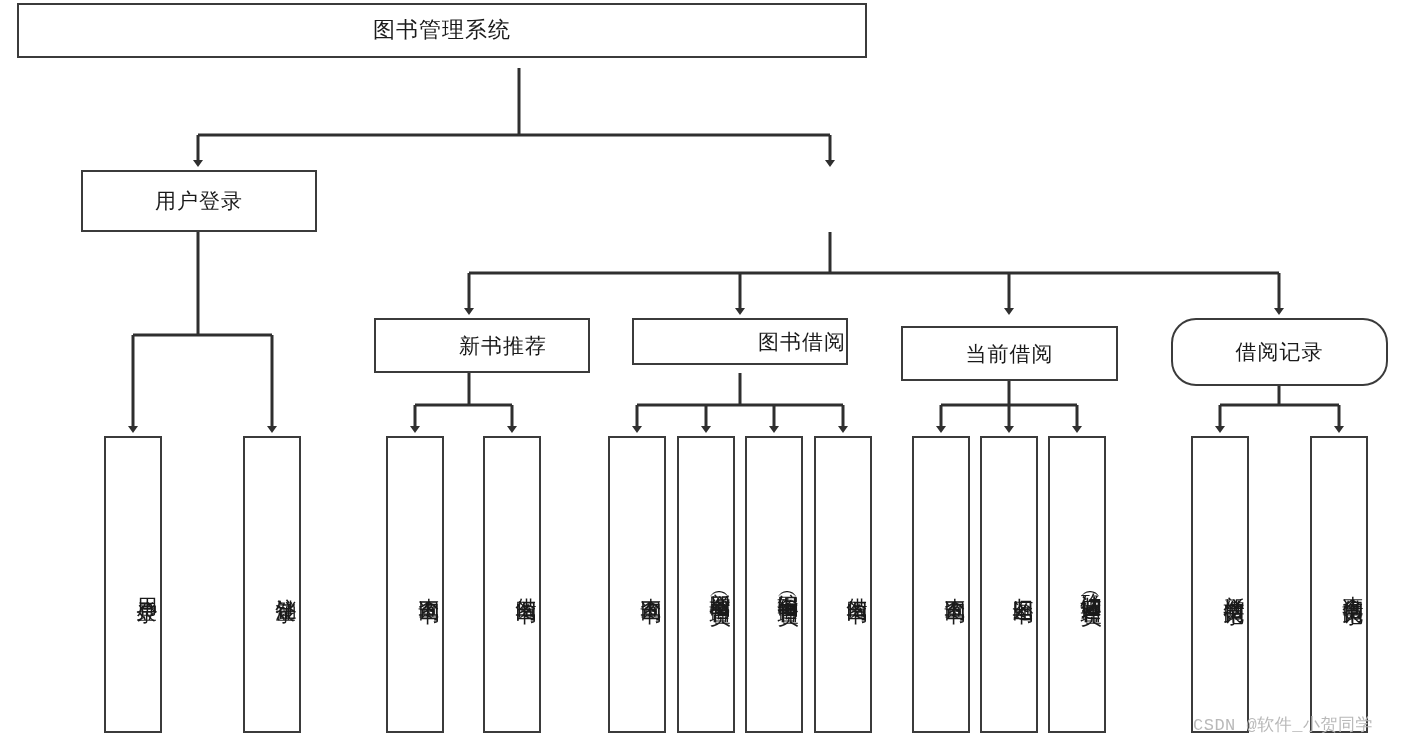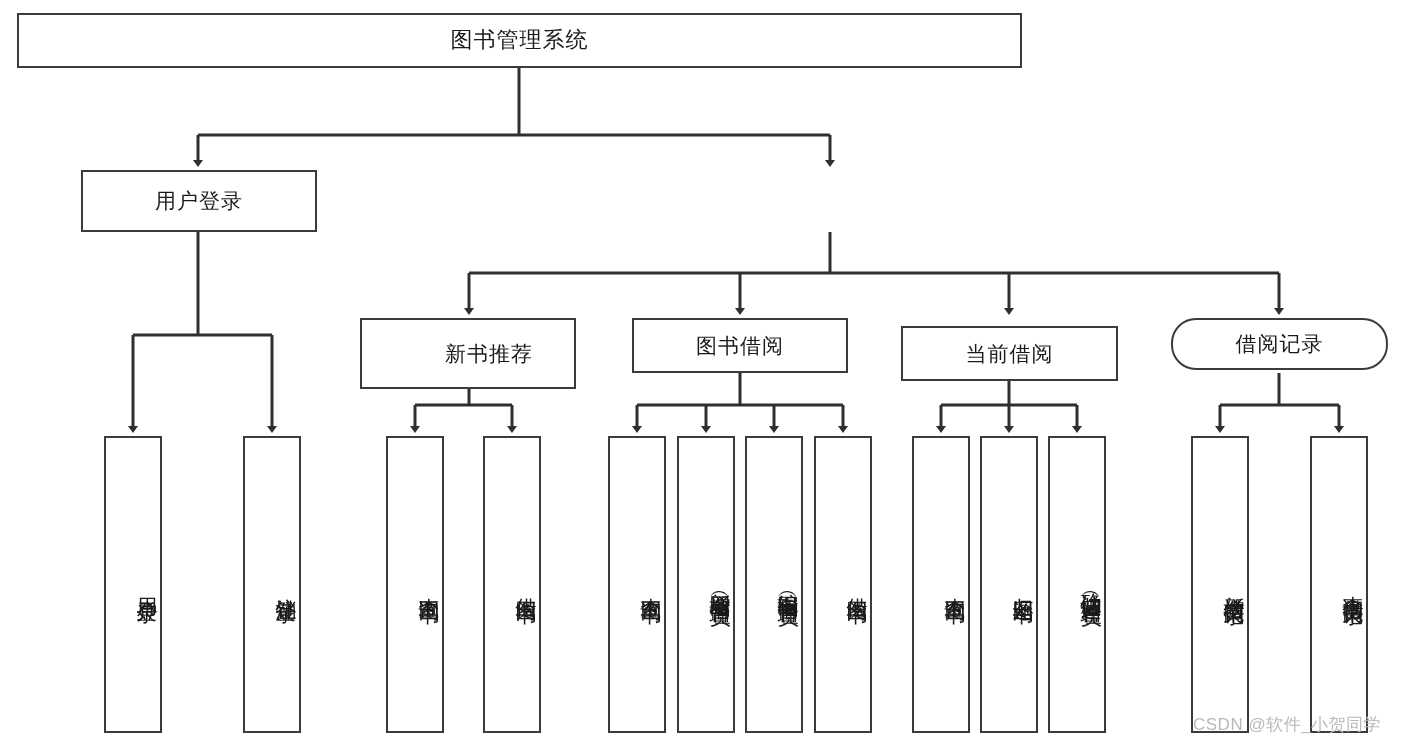--- a/index.html
+++ b/index.html
@@ -60,20 +60,21 @@
     text-orientation: upright;
     display: block;
   }
   .watermark {
     position: absolute;
     color: #b9b9b9;
     font-size: 17px;
     letter-spacing: 0.5px;
     white-space: nowrap;
     user-select: none;
+    font-family: Liberation Mono, monospace;
   }
 </style>
 </head>
 <body>
 
 <div id="canvas">
 
   <svg class="wires" viewBox="0 0 1405 747">
     <defs>
       <marker id="arrow" markerWidth="10" markerHeight="10" refX="3" refY="5" orient="auto" markerUnits="userSpaceOnUse">
@@ -123,42 +124,42 @@
       <path d="M1009,405 L1009,429" marker-end="url(#arrow)"></path>
       <path d="M1077,405 L1077,429" marker-end="url(#arrow)"></path>
 
       <path d="M1279,373 L1279,405"></path>
       <path d="M1220,405 L1339,405"></path>
       <path d="M1220,405 L1220,429" marker-end="url(#arrow)"></path>
       <path d="M1339,405 L1339,429" marker-end="url(#arrow)"></path>
     </g>
   </svg>
 
-  <div class="node horiz root" style="left:17px; top:13px; width:1005px; height:55px;">
+  <div class="node horiz root" style="left:17px; top:3px; width:850px; height:55px;">
     <span>图书管理系统</span>
   </div>
 
   <div class="node horiz" style="left:81px; top:170px; width:236px; height:62px;">
     <span>用户登录</span>
   </div>
 
 
-  <div class="node horiz" style="left:360px; top:318px; width:216px; height:71px;padding-left:42px;">
+  <div class="node horiz" style="left:374px; top:318px; width:216px; height:55px;padding-left:42px;">
     <span>新书推荐</span>
   </div>
 
-  <div class="node horiz" style="left:632px; top:318px; width:216px; height:55px;">
+  <div class="node horiz" style="left:632px; top:318px; width:216px; height:47px;justify-content:flex-end;">
     <span>图书借阅</span>
   </div>
 
   <div class="node horiz" style="left:901px; top:318px; width:217px; height:55px;margin-top:8px;">
     <span>当前借阅</span>
   </div>
 
-  <div class="node horiz" style="left:1171px; top:318px; width:217px; height:52px;border-radius:25px;">
+  <div class="node horiz" style="left:1171px; top:318px; width:217px; height:68px;border-radius:25px;">
     <span>借阅记录</span>
   </div>
 
   <div class="node vert" style="left:104px; top:436px; width:58px; height:297px;">
     <span>用户登录</span>
   </div>
 
   <div class="node vert" style="left:243px; top:436px; width:58px; height:297px;">
     <span>注销登录</span>
   </div>

